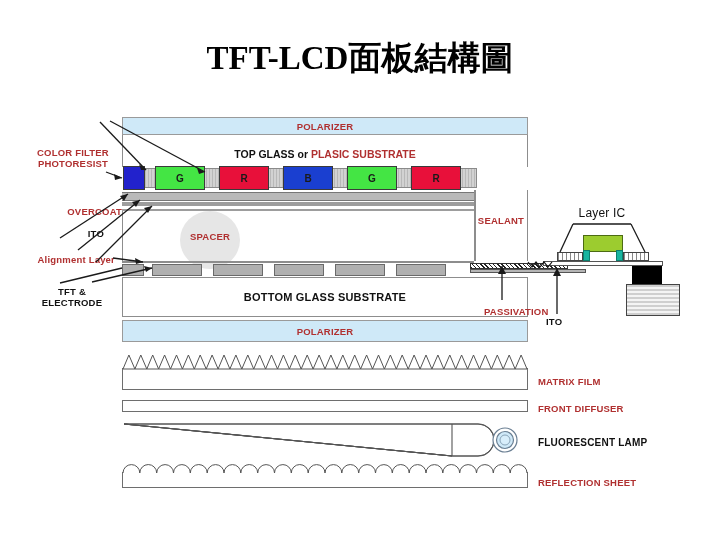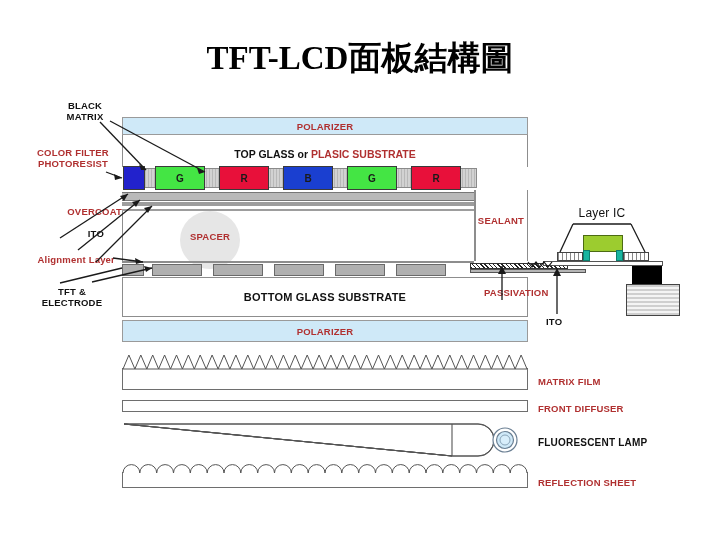--- a/index.html
+++ b/index.html
@@ -60,22 +60,20 @@
 
   svg.ov{position:absolute;left:0;top:0;width:720px;height:540px;pointer-events:none;}
 </style>
 </head>
 <body>
 
 <div id="stage">
 
   <div class="title">TFT-LCD面板結構圖</div>
 
-  <div class="lbl blk c" style="left:48px;top:100px;width:74px;">BLACK
-MATRIX</div>
 
   <div class="lbl red c" style="left:24px;top:147px;width:98px;">COLOR FILTER
 PHOTORESIST</div>
 
   <div class="lbl red r" style="left:22px;top:206px;width:100px;">OVERCOAT</div>
 
   <div class="lbl blk r" style="left:22px;top:228px;width:82px;">ITO</div>
 
   <div class="lbl red r" style="left:10px;top:254px;width:105px;">Alignment Layer</div>
 
@@ -128,21 +126,21 @@
 
   <div class="hatch" style="left:470px;top:263px;width:98px;height:6px;"></div>
   <div style="position:absolute;left:470px;top:269px;width:116px;height:4px;background:#b5b5b5;border:1px solid #555;box-sizing:border-box;"></div>
 
   <div class="box glass" style="left:122px;top:277px;width:406px;height:40px;"></div>
   <div class="lbl blk c" style="left:122px;top:292px;width:406px;font-size:11px;">BOTTOM GLASS SUBSTRATE</div>
 
   <div class="box polar" style="left:122px;top:320px;width:406px;height:22px;"></div>
   <div class="lbl red c" style="left:122px;top:326px;width:406px;">POLARIZER</div>
 
-  <div class="lbl red" style="left:484px;top:287px;text-align:center;">PASSIVATION</div>
+  <div class="lbl red" style="left:484px;top:306px;text-align:center;">PASSIVATION</div>
   <div class="lbl blk" style="left:546px;top:316px;">ITO</div>
 
   <div class="lbl blk c" style="left:560px;top:208px;width:84px;font-size:12px;font-weight:normal;font-family:'Liberation Sans',sans-serif;">Layer IC</div>
 
   <div class="icchip" style="left:583px;top:235px;width:40px;height:17px;"></div>
   <div class="bump" style="left:583px;top:250px;width:7px;height:11px;"></div>
   <div class="bump" style="left:616px;top:250px;width:7px;height:11px;"></div>
 
   <div class="pad" style="left:557px;top:252px;width:26px;height:9px;"></div>
   <div class="pad" style="left:623px;top:252px;width:26px;height:9px;"></div>

